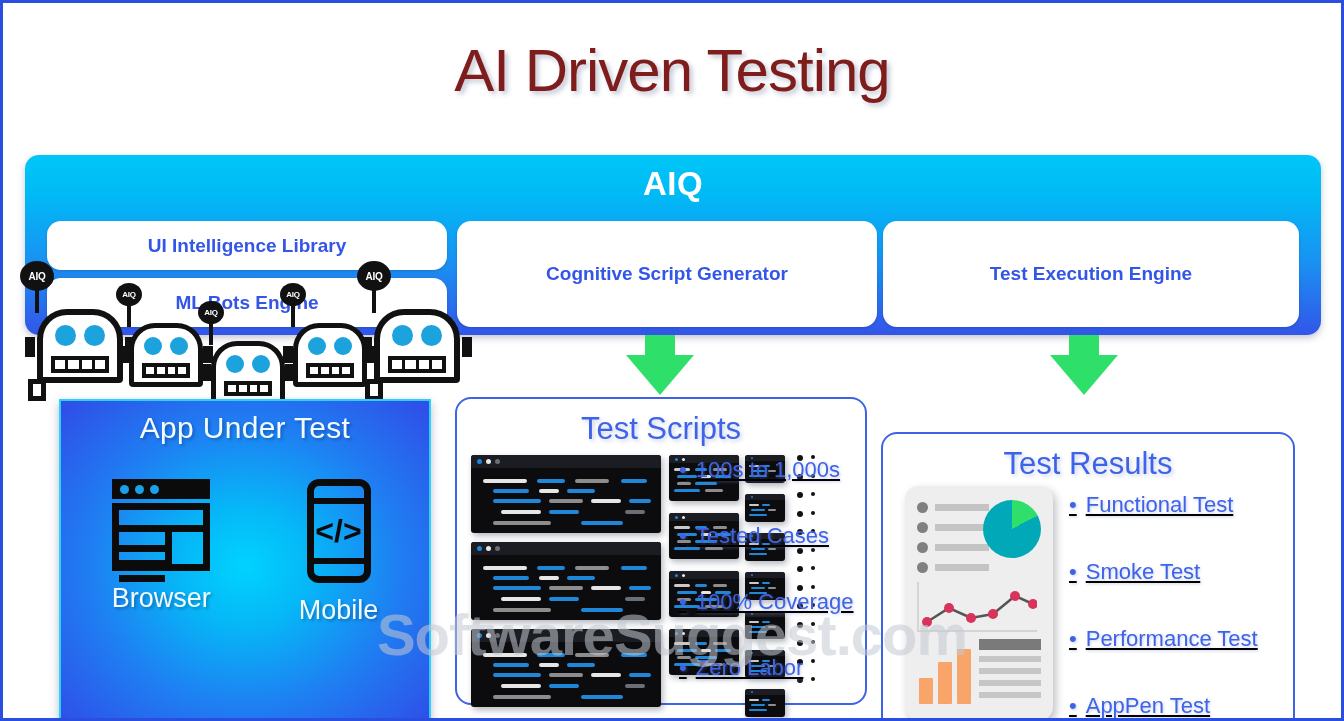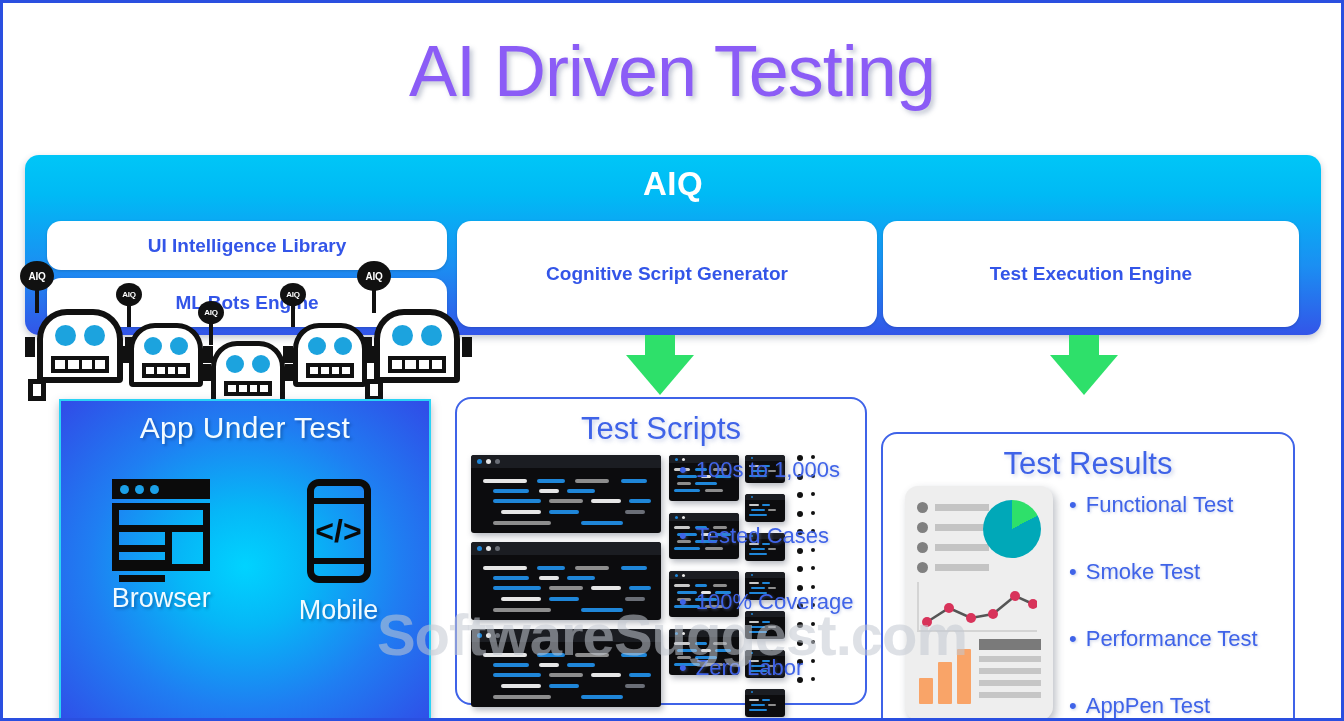--- a/index.html
+++ b/index.html
@@ -14,24 +14,24 @@
     width: 1344px; height: 721px;
     background: #ffffff;
     border: 3px solid #2a4fe0;
     overflow: hidden;
   }
 
   
   .title {
     position: absolute; left: 0; top: 8px; width: 100%;
     text-align: center;
-    font-size: 72px;
+    font-size: 60px;
     font-weight: 400;
     letter-spacing: -1px;
-    color: #8b5cf6;
+    color: #7f1d1d;
     text-shadow: 3px 3px 5px rgba(120,130,160,0.45);
     line-height: 120px;
     white-space: nowrap;
   }
 
   
   .aiq-panel {
     position: absolute;
     left: 22px; top: 152px; width: 1296px; height: 180px;
     background: linear-gradient(180deg, #00c6f7 0%, #00baf5 22%, #1b8ef2 62%, #3355e8 100%);
@@ -178,21 +178,21 @@
     background: #ffffff; border: 2px solid #3f63e8; border-radius: 16px;
   }
   .ocard.scripts { left: 452px; width: 412px; }
   .ocard.results { left: 878px; width: 414px; margin-top: 35px; }
   .ocard-title {
     position: absolute; left: 0; top: 12px; width: 100%;
     text-align: center; color: #3f63e8;
     font-size: 31px; font-weight: 400;
     text-shadow: 2px 2px 4px rgba(120,140,200,0.40);
   }
-  .bullets { position: absolute; }
+  .bullets { position: absolute; text-decoration: underline; }
   .bullets li {
     list-style: none; color: #3f63e8; font-size: 22px;
     text-shadow: 1px 1px 3px rgba(120,140,200,0.40);
     white-space: nowrap;
   }
   .bullets li:before { content: "\2022"; margin-right: 9px; }
   .ocard.scripts .bullets { left: 222px; top: 58px; }
   .ocard.scripts .bullets li { margin-bottom: 40px; }
   .ocard.results .bullets { left: 186px; top: 58px; }
   .ocard.results .bullets li { margin-bottom: 41px; }

